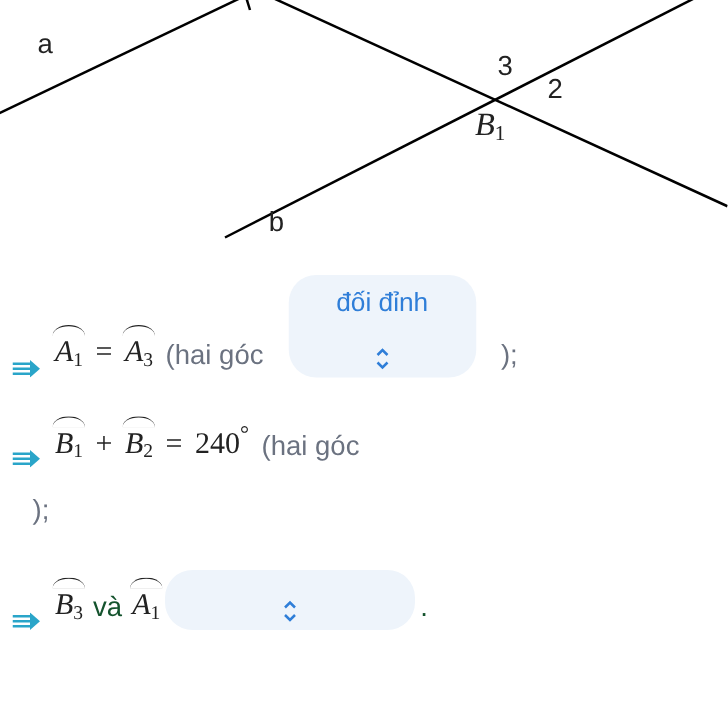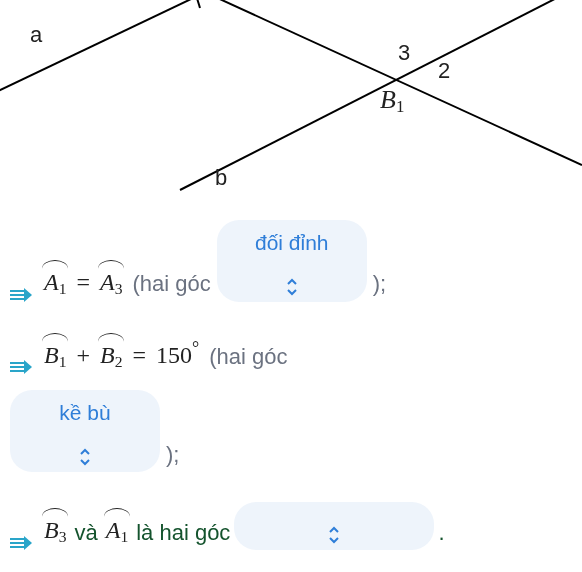--- a/index.html
+++ b/index.html
@@ -58,21 +58,21 @@
     }
     .sub {
       font-size: 0.65em;
       vertical-align: -0.25em;
       font-style: normal;
     }
     .paren {
       color: #6b7280;
       font-family: Arial, sans-serif;
       font-size: 22px;
-      margin: 0 2px;
+      margin: 0 16px;
     }
     .pill {
       display: inline-flex;
       align-items: center;
       background: #eef4fb;
       border-radius: 22px;
       padding: 6px 14px;
       font-family: Arial, sans-serif;
       font-size: 21px;
       color: #2f7ed8;
@@ -163,50 +163,42 @@
     </svg>
     <span class="hat">
       <span class="mathvar">B</span><span class="sub">1</span>
     </span>
     <span style="margin: 0 6px;">+</span>
     <span class="hat">
       <span class="mathvar">B</span><span class="sub">2</span>
     </span>
     <span style="margin: 0 6px;">=</span>
     <span>
-      <span>150</span><span class="deg">°</span>
+      <span>240</span><span class="deg">°</span>
     </span>
     <span class="paren" style="margin-left:6px;">(hai góc</span>
   </div>
   <div class="stmt">
-    <span class="pill">
-      <span class="pill-label">kề bù</span>
-      <svg class="caret" viewBox="0 0 14 18">
-        <polyline points="3,6 7,2 11,6" fill="none" stroke="#2f7ed8" stroke-width="2"></polyline>
-        <polyline points="3,12 7,16 11,12" fill="none" stroke="#2f7ed8" stroke-width="2"></polyline>
-      </svg>
-    </span>
     <span class="paren">);</span>
   </div>
 
   <div class="stmt" style="margin-bottom:12px;">
     <svg class="arrow" viewBox="0 0 22 14">
       <line x1="0" y1="3" x2="14" y2="3" stroke="#2aa5c9" stroke-width="2"></line>
       <line x1="0" y1="7" x2="14" y2="7" stroke="#2aa5c9" stroke-width="2"></line>
       <line x1="0" y1="11" x2="14" y2="11" stroke="#2aa5c9" stroke-width="2"></line>
       <polygon points="14,0 22,7 14,14" fill="#2aa5c9"></polygon>
     </svg>
     <span class="hat">
       <span class="mathvar">B</span><span class="sub">3</span>
     </span>
     <span class="text-gray" style="margin: 0 4px;">và</span>
     <span class="hat">
       <span class="mathvar">A</span><span class="sub">1</span>
     </span>
-    <span class="text-gray" style="margin-left:4px;">là hai góc</span>
     <span class="pill empty">
       <span class="pill-label"></span>
       <svg class="caret" viewBox="0 0 14 18">
         <polyline points="3,6 7,2 11,6" fill="none" stroke="#2f7ed8" stroke-width="2"></polyline>
         <polyline points="3,12 7,16 11,12" fill="none" stroke="#2f7ed8" stroke-width="2"></polyline>
       </svg>
     </span>
     <span class="text-gray">.</span>
   </div>
 

